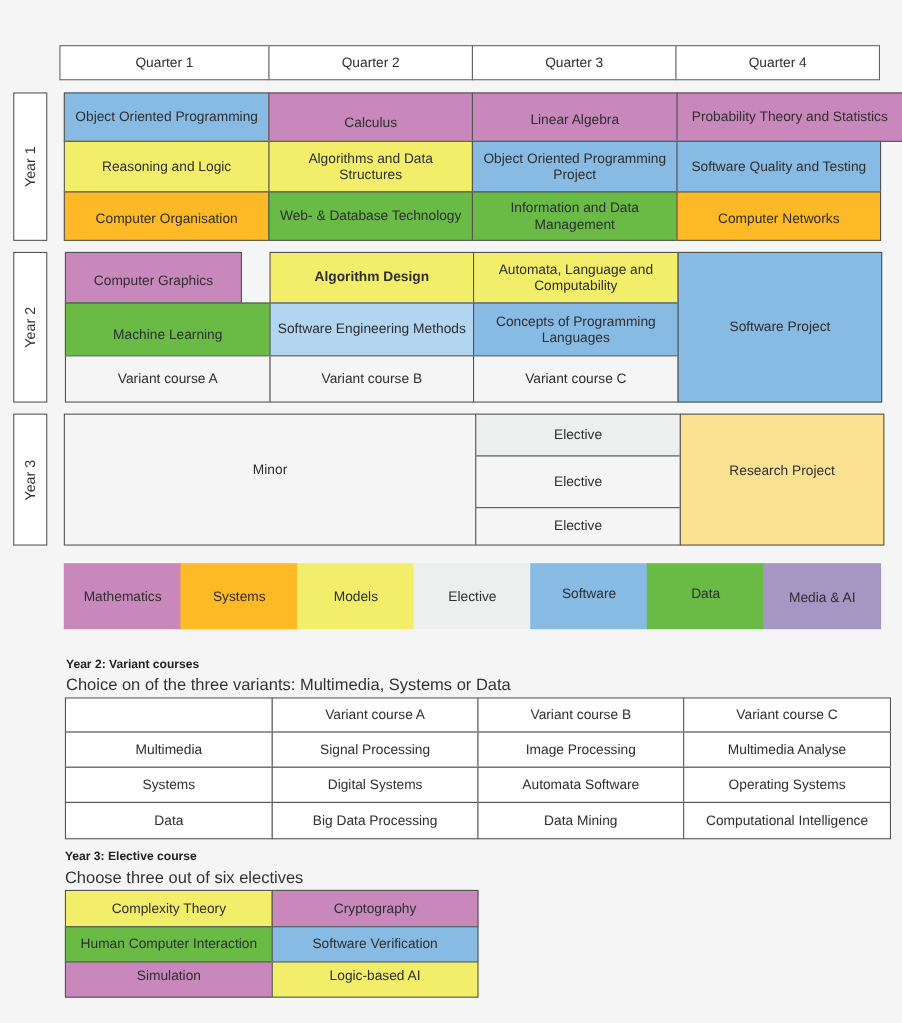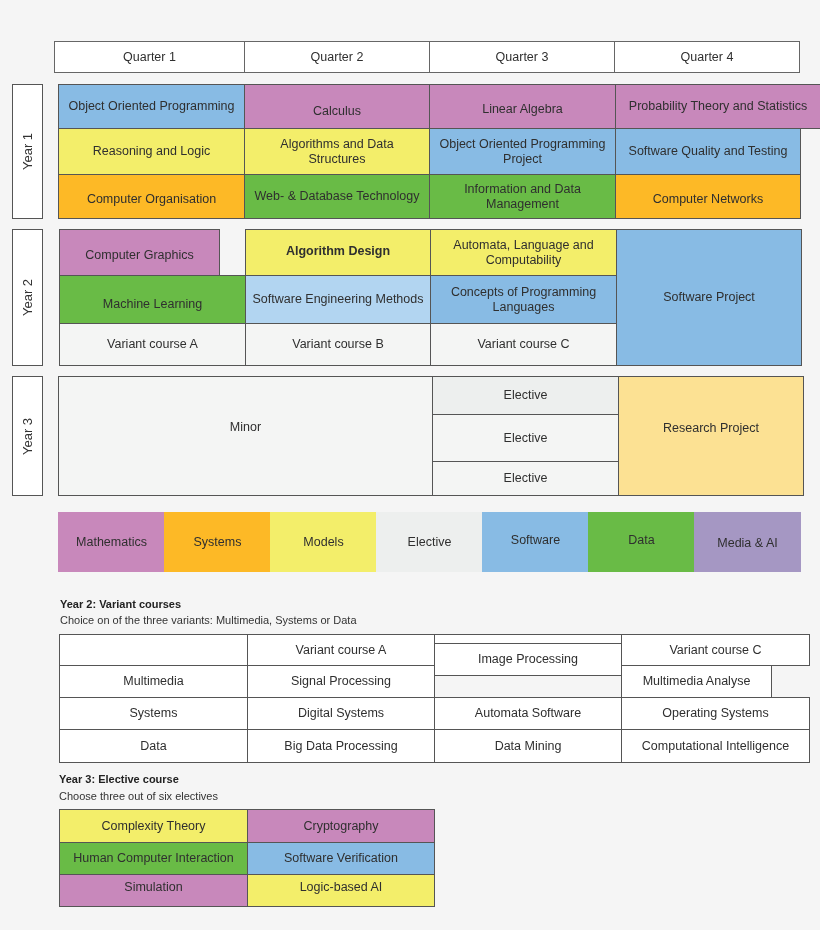--- a/index.html
+++ b/index.html
@@ -23,21 +23,21 @@
   .mod { background:#f3ee6a; }
   .elec { background:#edefee; }
   .soft { background:#88bbe4; }
   .softl { background:#b2d5f1; }
   .data { background:#69bb46; }
   .media { background:#a597c3; }
   .white { background:#f4f5f4; }
   .research { background:#fce193; }
   .legend .cell { border:none; font-size:12.5px; }
   .title { position:absolute; font-size:11px; font-weight:bold; color:#222; }
-  .sub { position:absolute; font-size:11px; color:#333; }
+  .sub { position:absolute; font-size:15px; color:#333; }
   .vt .cell { background:#fff; }
 </style>
 </head>
 <body>
 
 <div>
   <div class="cell hdr" style="left:54px;top:41px;width:191px;height:32px;">Quarter 1</div>
   <div class="cell hdr" style="left:244px;top:41px;width:186px;height:32px;">Quarter 2</div>
   <div class="cell hdr" style="left:429px;top:41px;width:186px;height:32px;">Quarter 3</div>
   <div class="cell hdr" style="left:614px;top:41px;width:186px;height:32px;">Quarter 4</div>
@@ -108,22 +108,22 @@
 <div class="sub" style="left:60px;top:614px;">Choice on of the three variants: Multimedia, Systems or Data</div>
 
 <div class="vt">
   <div class="cell" style="left:59px;top:634px;width:189px;height:32px;"></div>
   <div class="cell" style="left:247px;top:634px;width:188px;height:32px;">Variant course A</div>
   <div class="cell" style="left:434px;top:634px;width:188px;height:32px;">Variant course B</div>
   <div class="cell" style="left:621px;top:634px;width:189px;height:32px;">Variant course C</div>
 
   <div class="cell" style="left:59px;top:665px;width:189px;height:33px;">Multimedia</div>
   <div class="cell media" style="left:247px;top:665px;width:188px;height:33px;">Signal Processing</div>
-  <div class="cell media" style="left:434px;top:643px;width:188px;height:33px;">Image Processing</div>
-  <div class="cell media" style="left:621px;top:665px;width:151px;height:33px;">Multimedia Analyse</div>
+  <div class="cell media" style="left:434px;top:665px;width:188px;height:33px;">Image Processing</div>
+  <div class="cell media" style="left:621px;top:665px;width:189px;height:33px;">Multimedia Analyse</div>
 
   <div class="cell" style="left:59px;top:697px;width:189px;height:33px;">Systems</div>
   <div class="cell sys" style="left:247px;top:697px;width:188px;height:33px;">Digital Systems</div>
   <div class="cell sys" style="left:434px;top:697px;width:188px;height:33px;">Automata Software</div>
   <div class="cell sys" style="left:621px;top:697px;width:189px;height:33px;">Operating Systems</div>
 
   <div class="cell" style="left:59px;top:729px;width:189px;height:34px;">Data</div>
   <div class="cell data" style="left:247px;top:729px;width:188px;height:34px;">Big Data Processing</div>
   <div class="cell data" style="left:434px;top:729px;width:188px;height:34px;">Data Mining</div>
   <div class="cell data" style="left:621px;top:729px;width:189px;height:34px;">Computational Intelligence</div>

